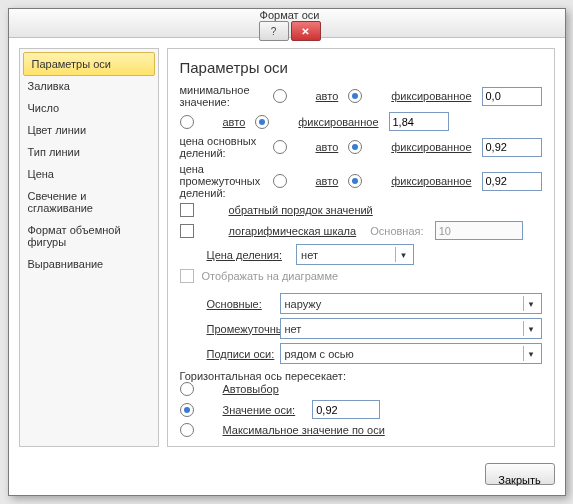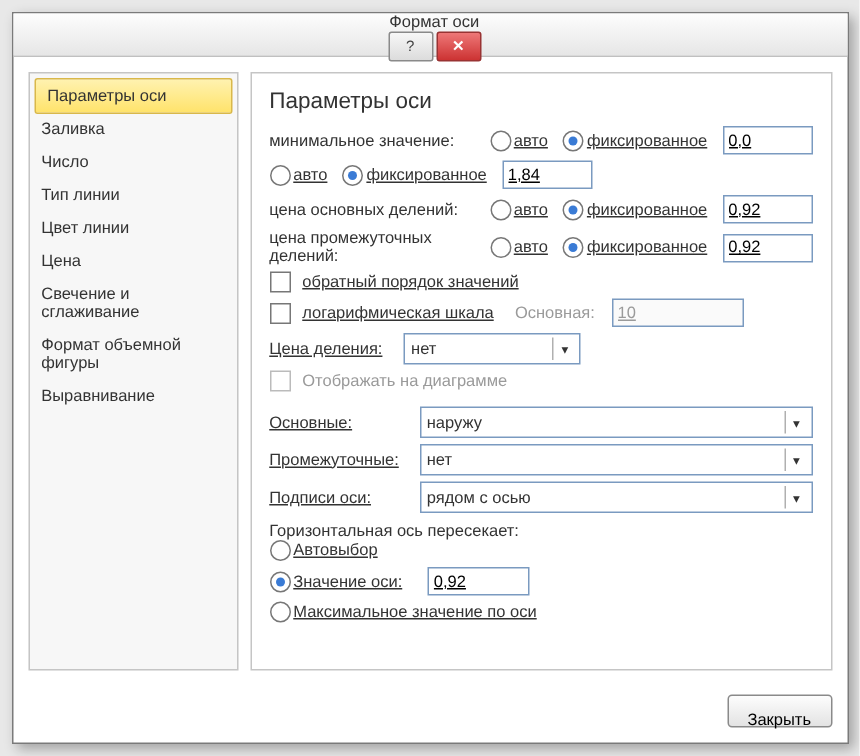--- a/index.html
+++ b/index.html
@@ -97,40 +97,39 @@
     display:inline-flex; align-items:center; justify-content:center; background:#fff;
   }
   .radio-dot.on::after {
     content:""; width:6px; height:6px; border-radius:50%; background:#3a7bd5;
   }
   .tbox {
     width: 52px; height: 17px;
     border: 1px solid #7a9ac0;
     padding: 0 3px;
     font: inherit;
-    text-decoration: underline;
   }
   .tbox.wide { width: 80px; }
   .check {
     width:12px; height:12px; border:1px solid #777; background:#fff;
     display:inline-block; margin-right:4px; vertical-align:middle;
   }
   .sel {
     height: 19px; border:1px solid #7a9ac0; background:#fff;
     display:inline-flex; align-items:center; padding:0 2px 0 4px;
     font: inherit; min-width: 90px; justify-content: space-between; gap: 12px;
   }
   .sel .arrow {
     width:15px; height:15px;
     border-left:1px solid #b0b0b0;
     display:flex; align-items:center; justify-content:center;
     color:#333; font-size:9px;
   }
   .disabled { color:#9a9a9a; }
-  .underline { text-decoration: underline; }
+  .underline { text-decoration: underline; margin-left: 27px; }
   .section-gap { height: 6px; }
   .grid2 {
     display:grid;
     grid-template-columns: 100px auto;
     row-gap: 4px;
     align-items:center;
   }
   .footer {
     padding: 6px 10px 10px 0;
     display:flex;
@@ -159,22 +158,22 @@
         <span>✕</span>
       </div>
     </div>
   </div>
 
   <div class="body">
     <div class="sidebar">
       <div class="side-item selected"><span>Параметры оси</span></div>
       <div class="side-item"><span>Заливка</span></div>
       <div class="side-item"><span>Число</span></div>
+      <div class="side-item"><span>Цвет линии</span></div>
       <div class="side-item"><span>Тип линии</span></div>
-      <div class="side-item"><span>Цвет линии</span></div>
       <div class="side-item"><span>Цена</span></div>
       <div class="side-item"><span>Свечение и сглаживание</span></div>
       <div class="side-item"><span>Формат объемной фигуры</span></div>
       <div class="side-item"><span>Выравнивание</span></div>
     </div>
 
     <div class="content">
       <h2>Параметры оси</h2>
 
       <div class="row">

